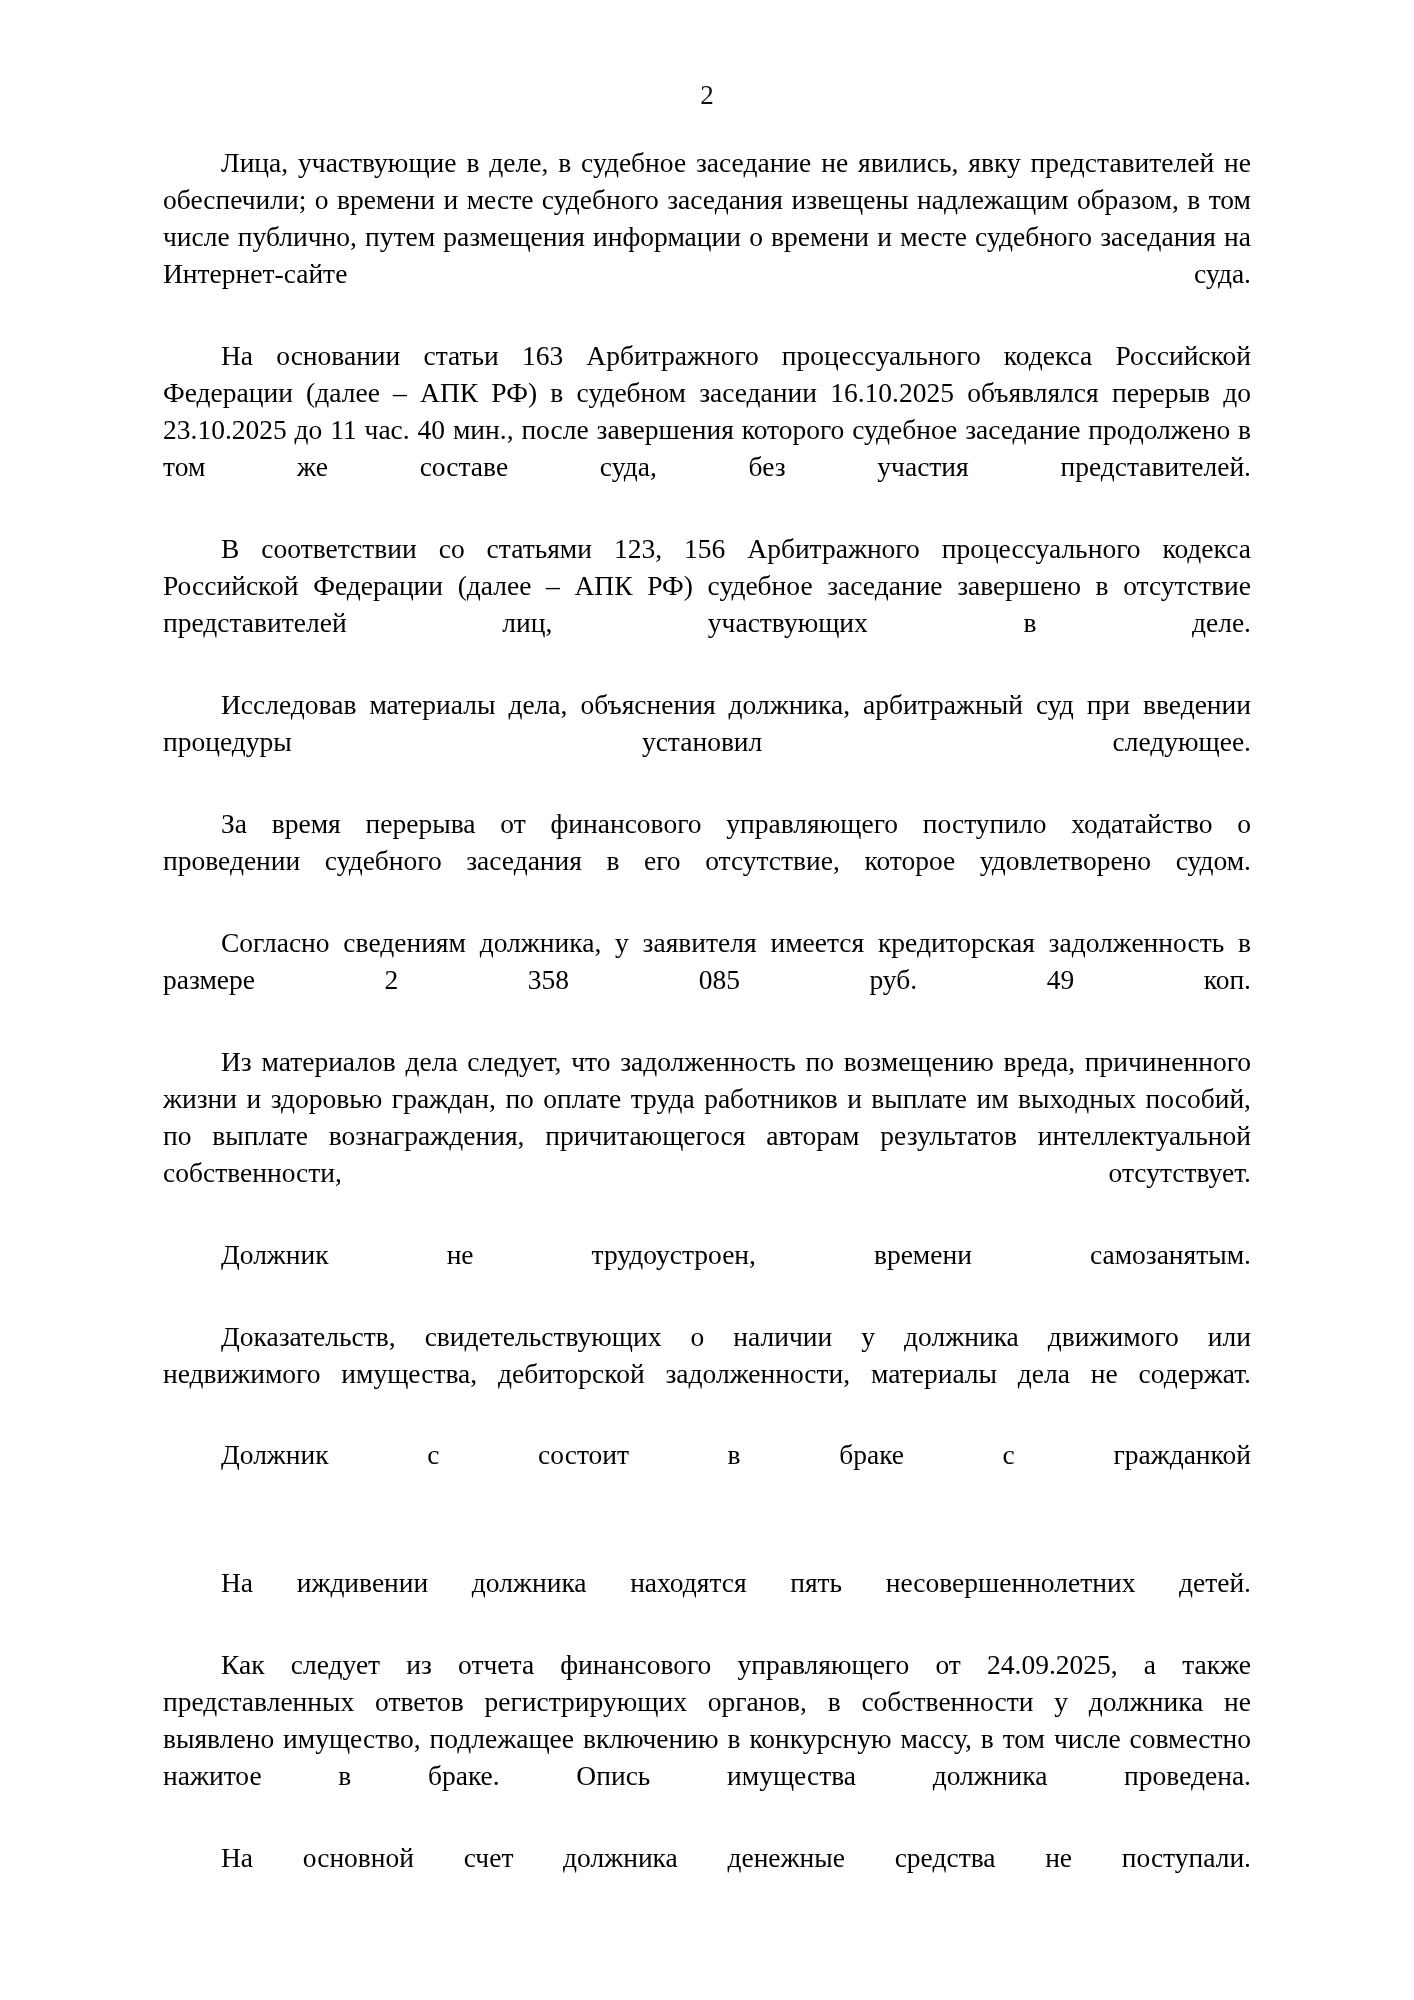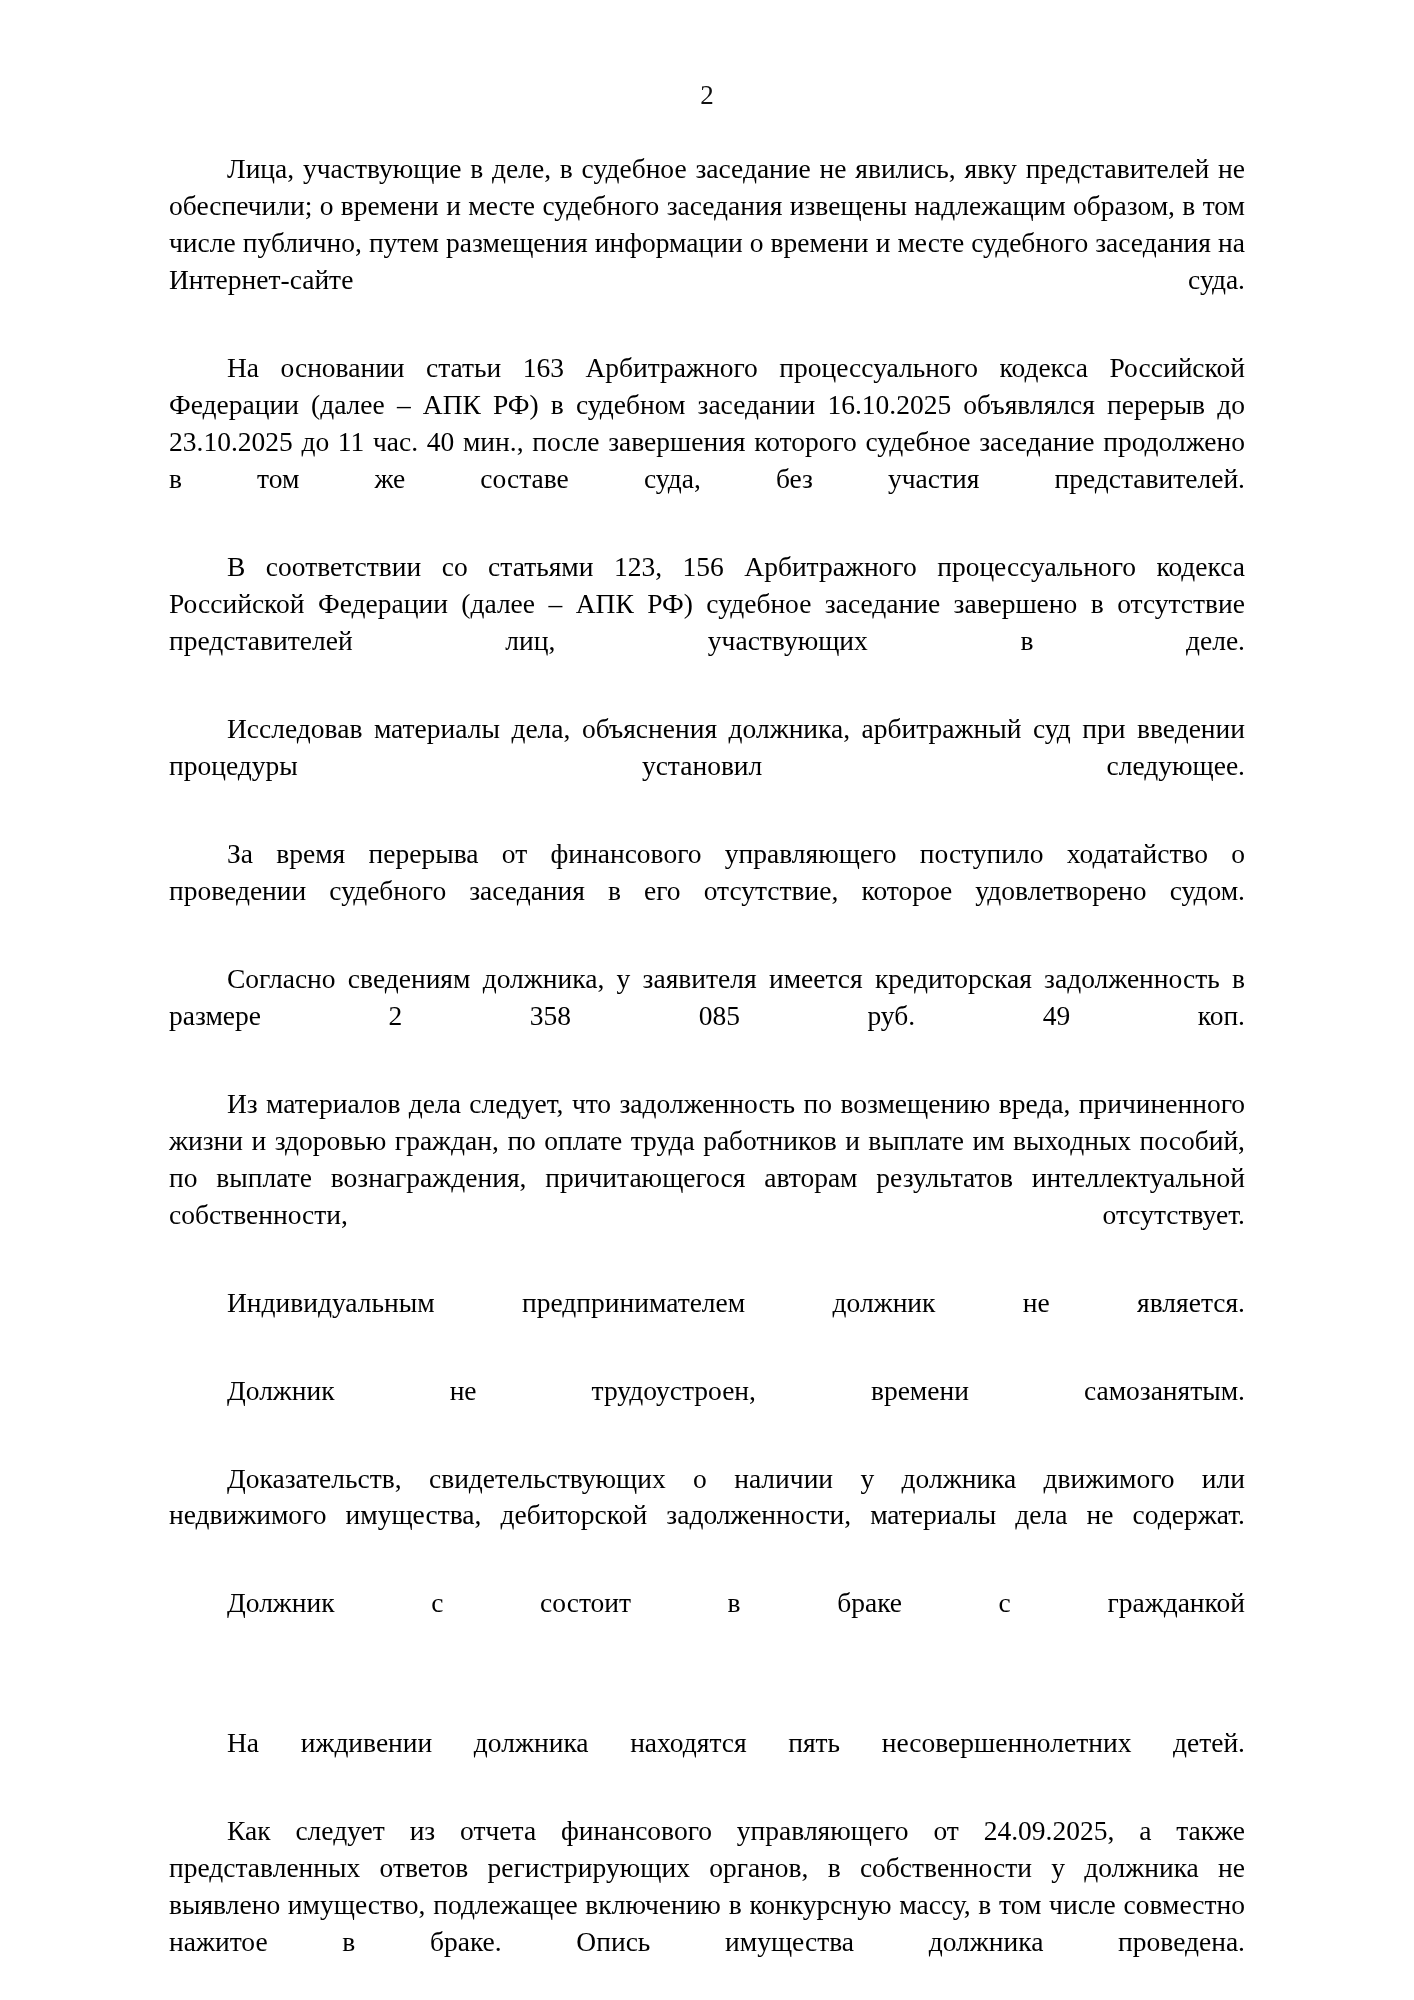--- a/index.html
+++ b/index.html
@@ -30,21 +30,21 @@
     margin: 0 auto;
     width: 1104px;
     padding-top: 28px;
     font-size: 27.5px;
     line-height: 1.345;
     text-align: justify;
     text-justify: inter-word;
     hyphens: none;
   }
   .body-text p {
-    margin: 14px;
+    margin: 8px;
     text-indent: 58px;
     text-align: justify;
   }
   .gap-line {
     height: 38px;
   }
   
   .body-text p::after {
     content: "";
     display: inline-block;
@@ -59,21 +59,20 @@
   <div class="page-number">2</div>
 
   <div class="body-text">
     <p>Лица, участвующие в деле, в судебное заседание не явились, явку представителей не обеспечили; о времени и месте судебного заседания извещены надлежащим образом, в том числе публично, путем размещения информации о времени и месте судебного заседания на Интернет-сайте суда.</p>
     <p>На основании статьи 163 Арбитражного процессуального кодекса Российской Федерации (далее – АПК РФ) в судебном заседании 16.10.2025 объявлялся перерыв до 23.10.2025 до 11 час. 40 мин., после завершения которого судебное заседание продолжено в том же составе суда, без участия представителей.</p>
     <p>В соответствии со статьями 123, 156 Арбитражного процессуального кодекса Российской Федерации (далее – АПК РФ) судебное заседание завершено в отсутствие представителей лиц, участвующих в деле.</p>
     <p>Исследовав материалы дела, объяснения должника, арбитражный суд при введении процедуры установил следующее.</p>
     <p>За время перерыва от финансового управляющего поступило ходатайство о проведении судебного заседания в его отсутствие, которое удовлетворено судом.</p>
     <p>Согласно сведениям должника, у заявителя имеется кредиторская задолженность в размере 2 358 085 руб. 49 коп.</p>
     <p>Из материалов дела следует, что задолженность по возмещению вреда, причиненного жизни и здоровью граждан, по оплате труда работников и выплате им выходных пособий, по выплате вознаграждения, причитающегося авторам результатов интеллектуальной собственности, отсутствует.</p>
-    <p>Индивидуальным предпринимателем должник не является.</p>
     <p>Должник не трудоустроен, времени самозанятым.</p>
     <p>Доказательств, свидетельствующих о наличии у должника движимого или недвижимого имущества, дебиторской задолженности, материалы дела не содержат.</p>
     <p>Должник с                состоит в браке с гражданкой</p>
     <div class="gap-line"></div>
     <p>На иждивении должника находятся пять несовершеннолетних детей.</p>
     <p>Как следует из отчета финансового управляющего от 24.09.2025, а также представленных ответов регистрирующих органов, в собственности у должника не выявлено имущество, подлежащее включению в конкурсную массу, в том числе совместно нажитое в браке. Опись имущества должника проведена.</p>
     <p>На основной счет должника денежные средства не поступали.</p>
 
   </div>
 

